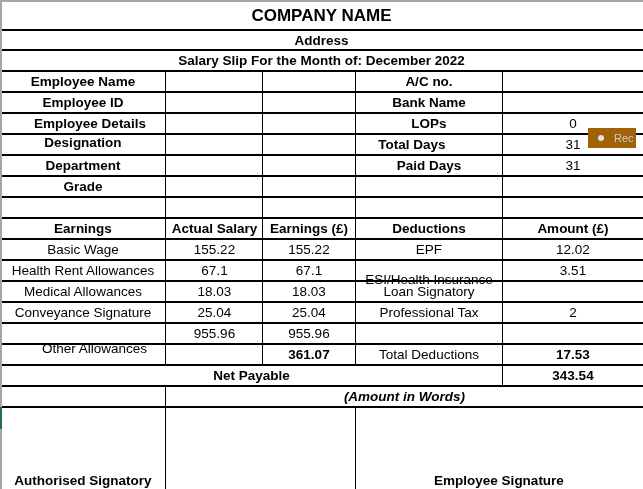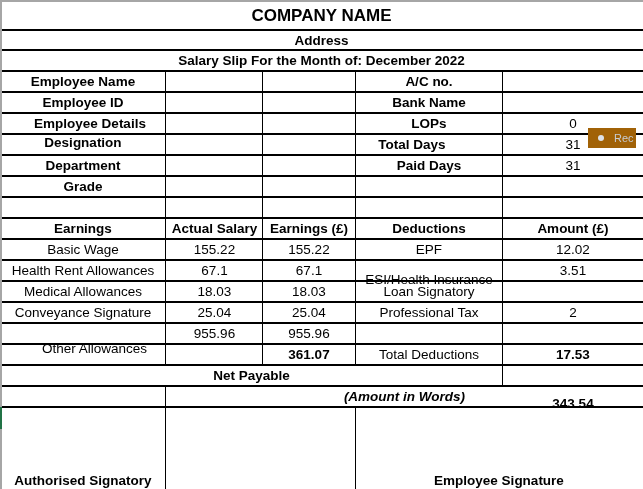--- a/index.html
+++ b/index.html
@@ -89,21 +89,21 @@
   <div class="cell" style="left:166px;top:323px;width:97px;height:21px;">955.96</div>
   <div class="cell" style="left:263px;top:323px;width:92px;height:21px;">955.96</div>
   <div class="cell" style="left:355px;top:323px;width:148px;height:21px;"></div>
   <div class="cell" style="left:503px;top:323px;width:140px;height:21px;"></div>
 
   <div class="cell b" style="left:263px;top:344px;width:92px;height:21px;">361.07</div>
   <div class="cell" style="left:355px;top:344px;width:148px;height:21px;">Total Deductions</div>
   <div class="cell b" style="left:503px;top:344px;width:140px;height:21px;">17.53</div>
 
   <div class="cell b" style="left:0;top:365px;width:503px;height:21px;">Net Payable</div>
-  <div class="cell b" style="left:503px;top:365px;width:140px;height:21px;margin-top:28px;">343.54</div>
+  <div class="cell b" style="left:503px;top:365px;width:140px;height:21px;">343.54</div>
 
   <div class="cell it" style="left:166px;top:386px;width:477px;height:21px;">(Amount in Words)</div>
 
   <div class="cell b" style="left:0;top:470px;width:166px;height:21px;">Authorised Signatory</div>
   <div class="cell b" style="left:355px;top:470px;width:288px;height:21px;">Employee Signature</div>
 
   <div class="hl" style="top:29px;width:643px;"></div>
   <div class="hl" style="top:49px;width:643px;"></div>
   <div class="hl" style="top:70px;width:643px;"></div>
   <div class="hl" style="top:91px;width:643px;"></div>

